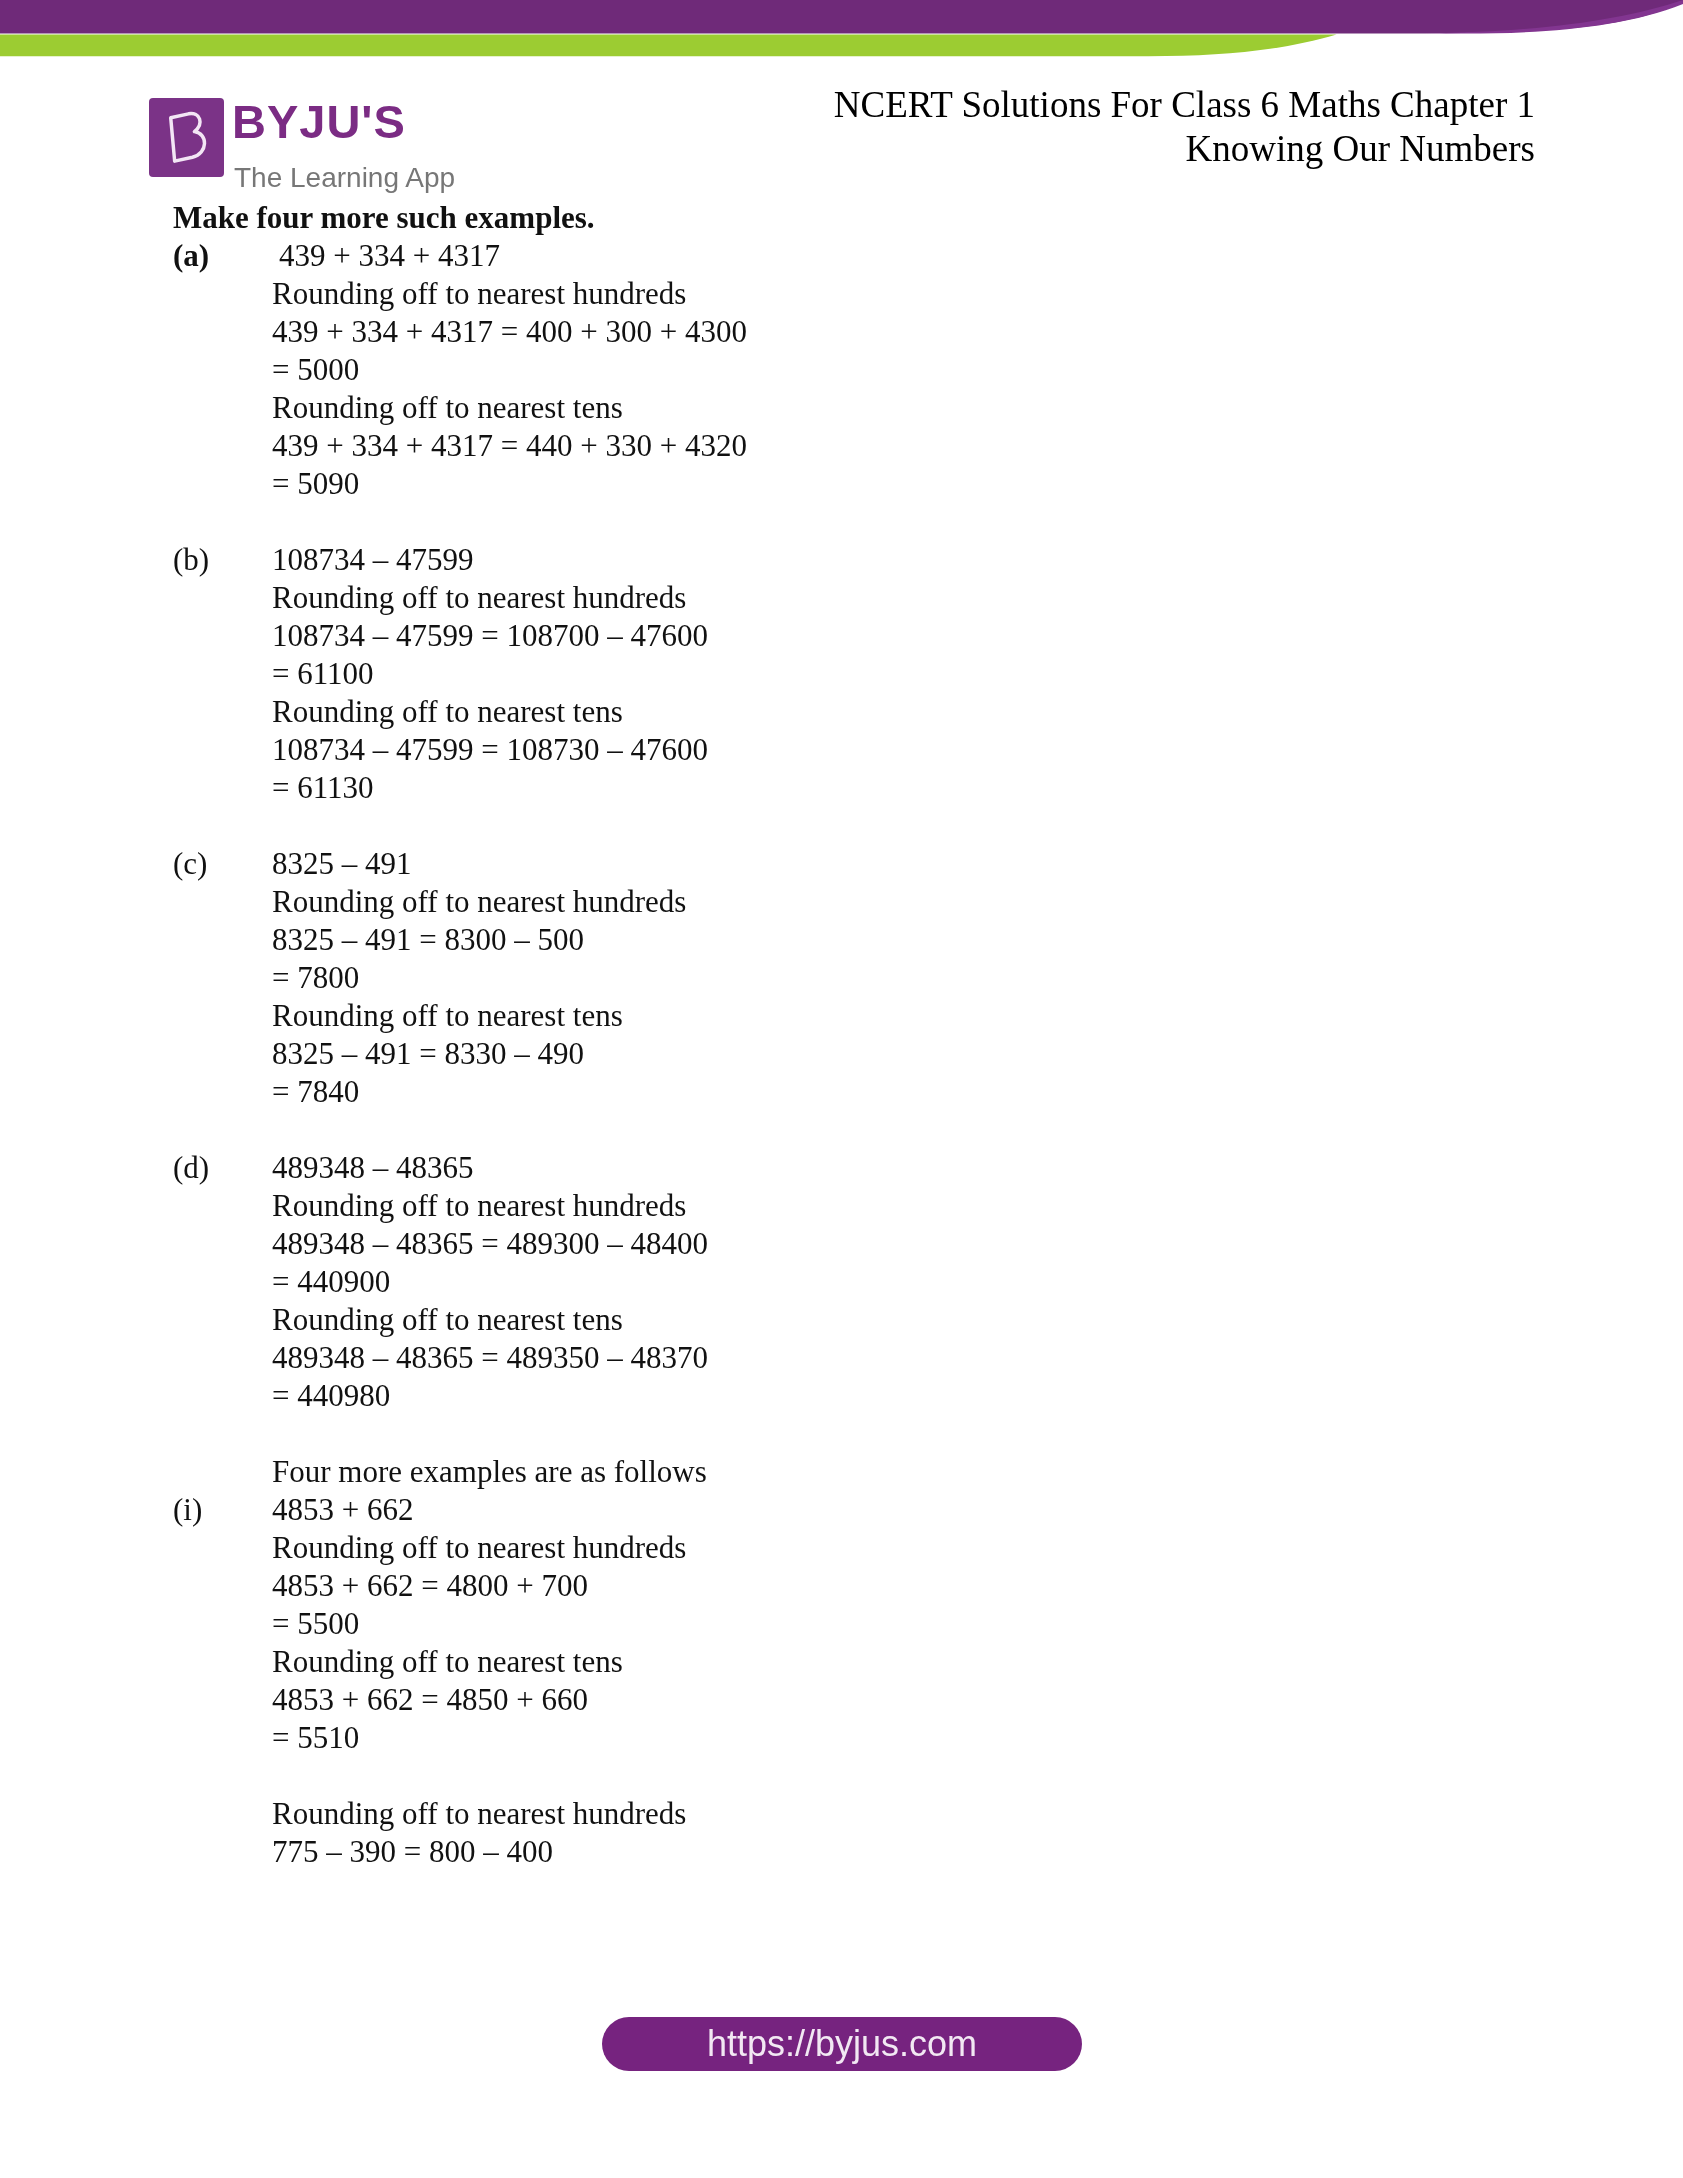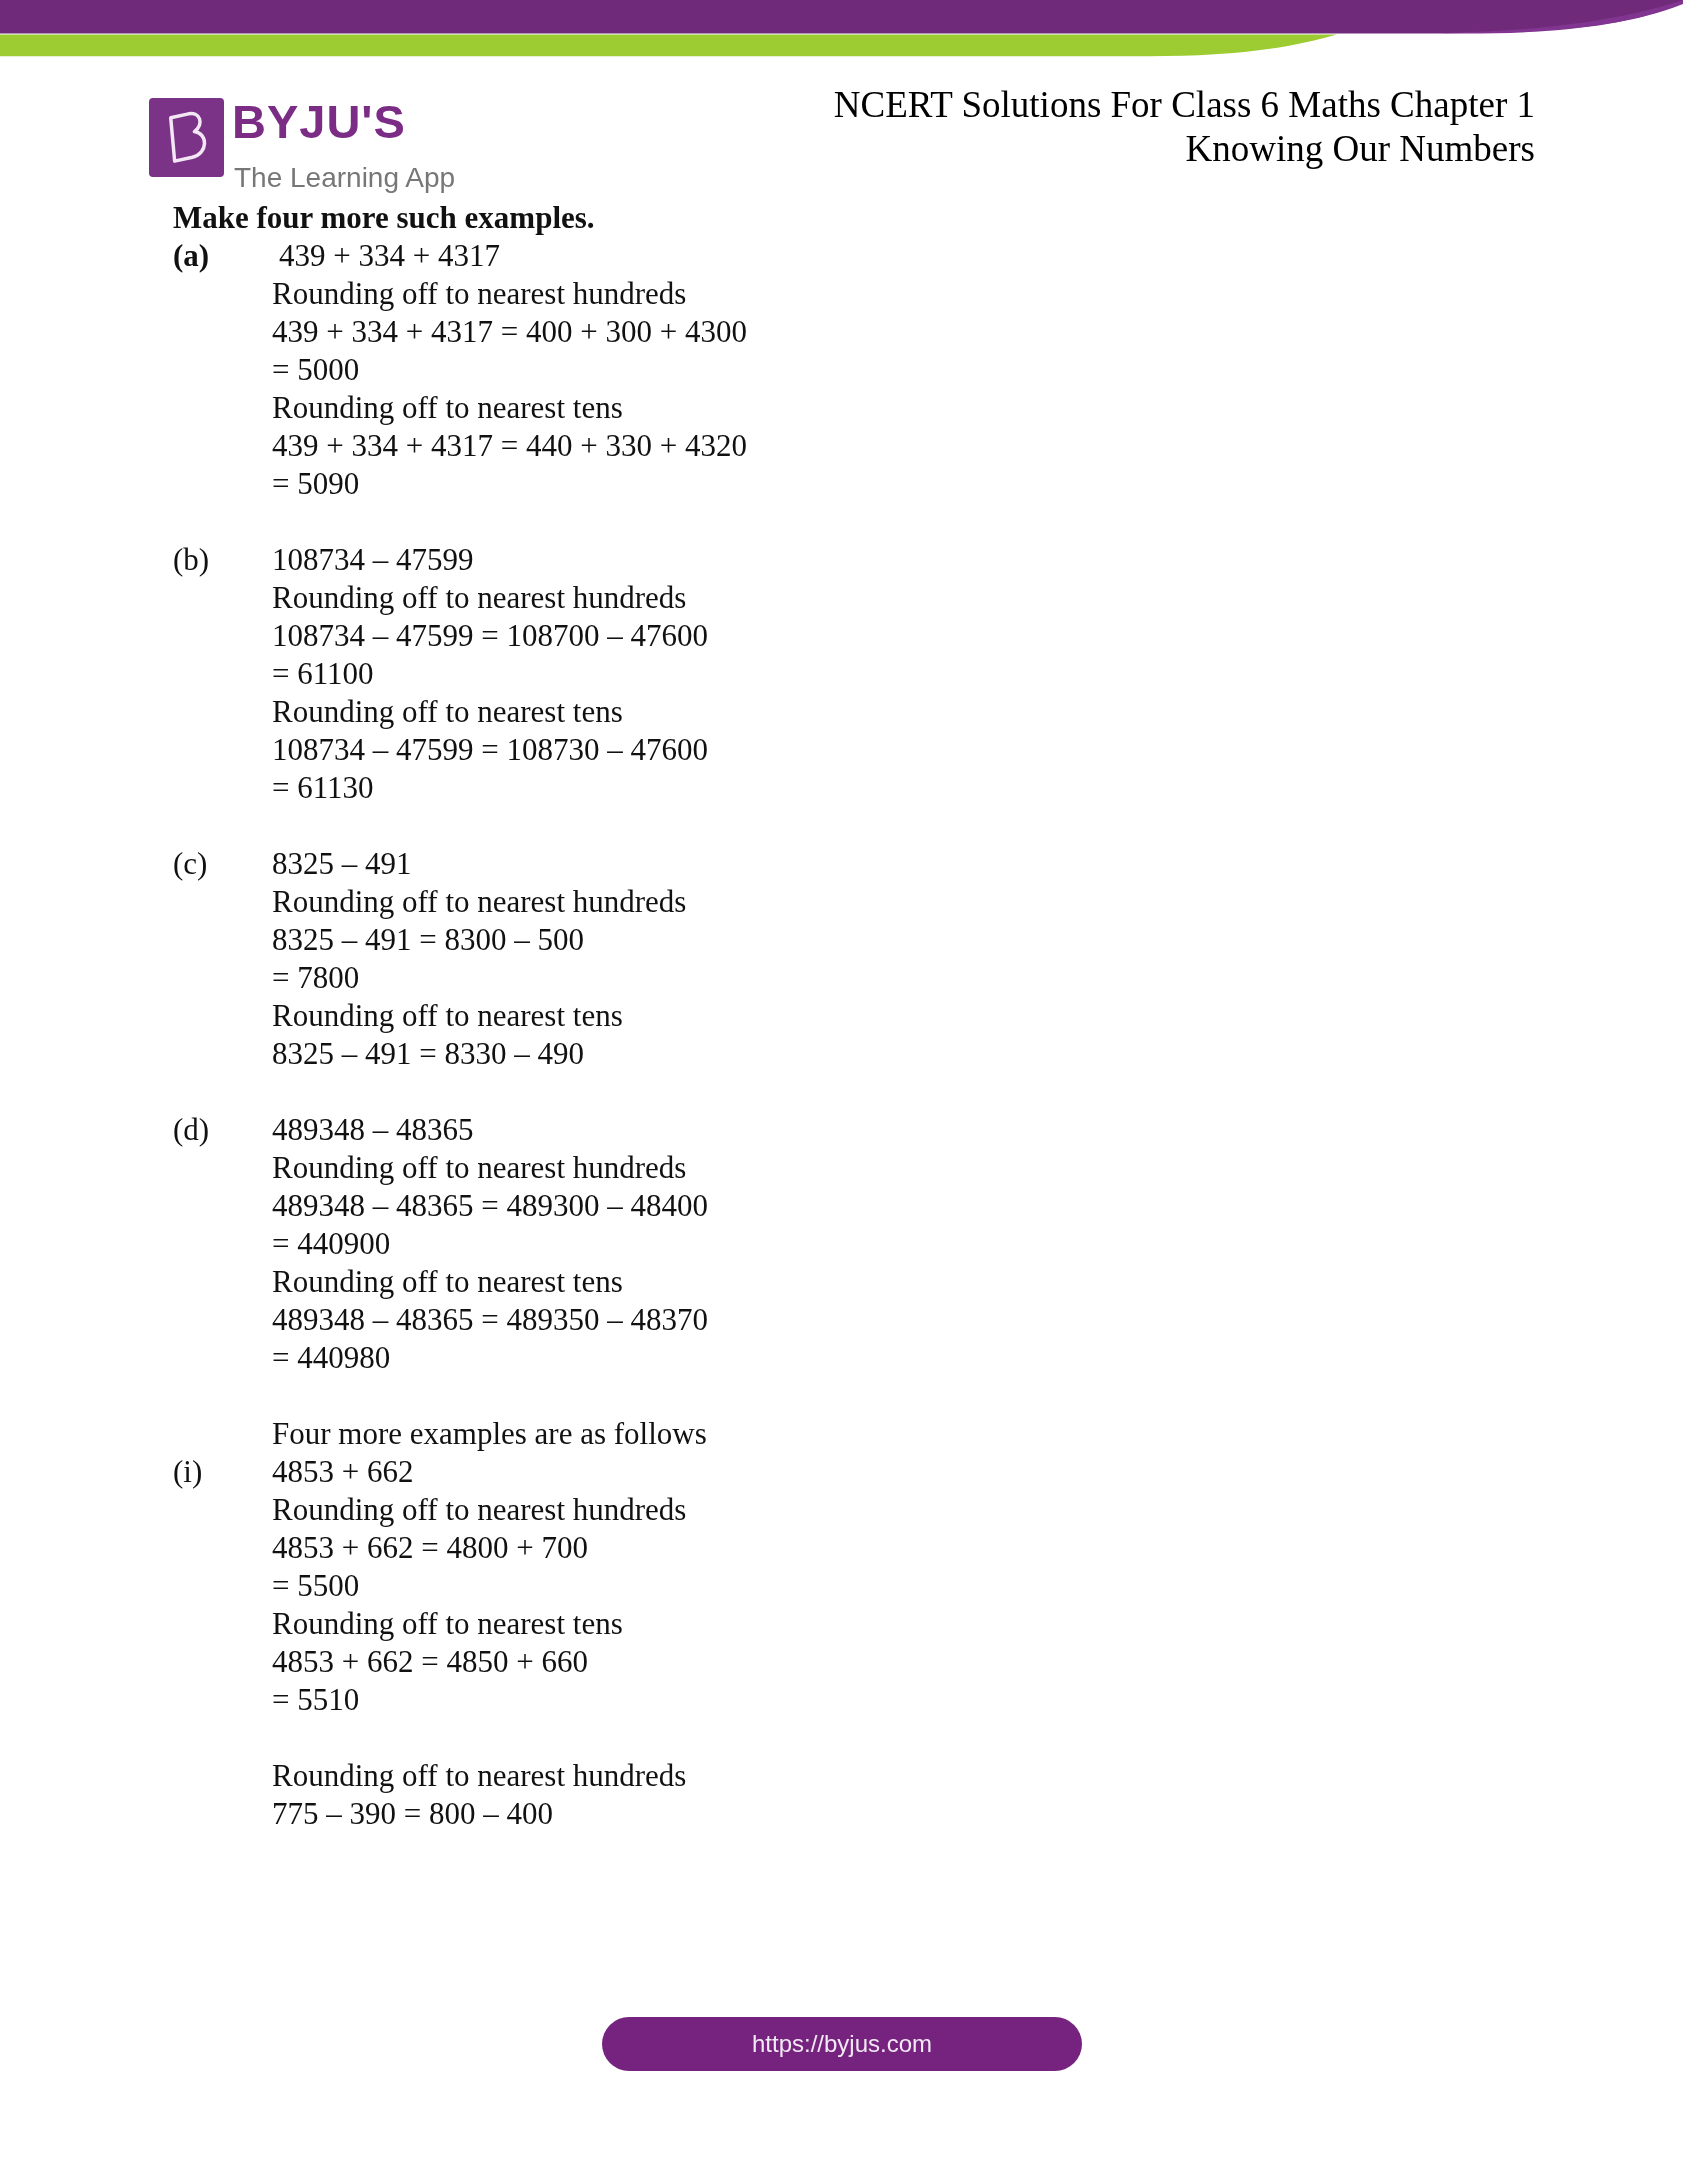--- a/index.html
+++ b/index.html
@@ -36,21 +36,21 @@
     font-size: 31px; white-space: nowrap;
   }
   .line .lbl { position: absolute; left: 0; top: 0; }
   .line .txt { position: absolute; left: 99px; top: 0; }
   .bold { font-weight: bold; }
   .indent1 { left: 106px !important; }
   .footer-btn {
     position: absolute; left: 602px; top: 2017px; width: 480px; height: 54px;
     background: #76237f; border-radius: 28px;
     color: #f2e8f3; font-family: "Liberation Sans", "DejaVu Sans", sans-serif;
-    font-size: 24px; line-height: 54px; text-align: center; text-decoration: none;
+    font-size: 36px; line-height: 54px; text-align: center; text-decoration: none;
     display: block;
   }
 </style>
 </head>
 <body>
 
 <svg class="banner" viewBox="0 0 1700 70" preserveAspectRatio="none">
   <path d="M0 0 H1700 V2 C1640 30 1560 34 1400 34 H0 Z" fill="#6f2a79"></path>
   <path d="M1230 34 H1440 C1560 32 1640 20 1700 0 V4 C1640 28 1560 34 1480 34 Z" fill="#823590"></path>
   <path d="M0 35 H1350 C1300 50 1240 57 1160 57 H0 Z" fill="#9ccc32"></path>
@@ -136,20 +136,23 @@
     </div>
   <div class="line">
       <span class="txt">= 7800</span>
     </div>
   <div class="line">
       <span class="txt">Rounding off to nearest tens</span>
     </div>
   <div class="line">
       <span class="txt">8325 – 491 = 8330 – 490</span>
     </div>
+  <div class="line">
+      <span class="txt">= 7840</span>
+    </div>
   <div class="line"></div>
 
   <div class="line">
     <span class="lbl">(d)</span>
     <span class="txt">489348 – 48365</span>
   </div>
   <div class="line">
       <span class="txt">Rounding off to nearest hundreds</span>
     </div>
   <div class="line">

